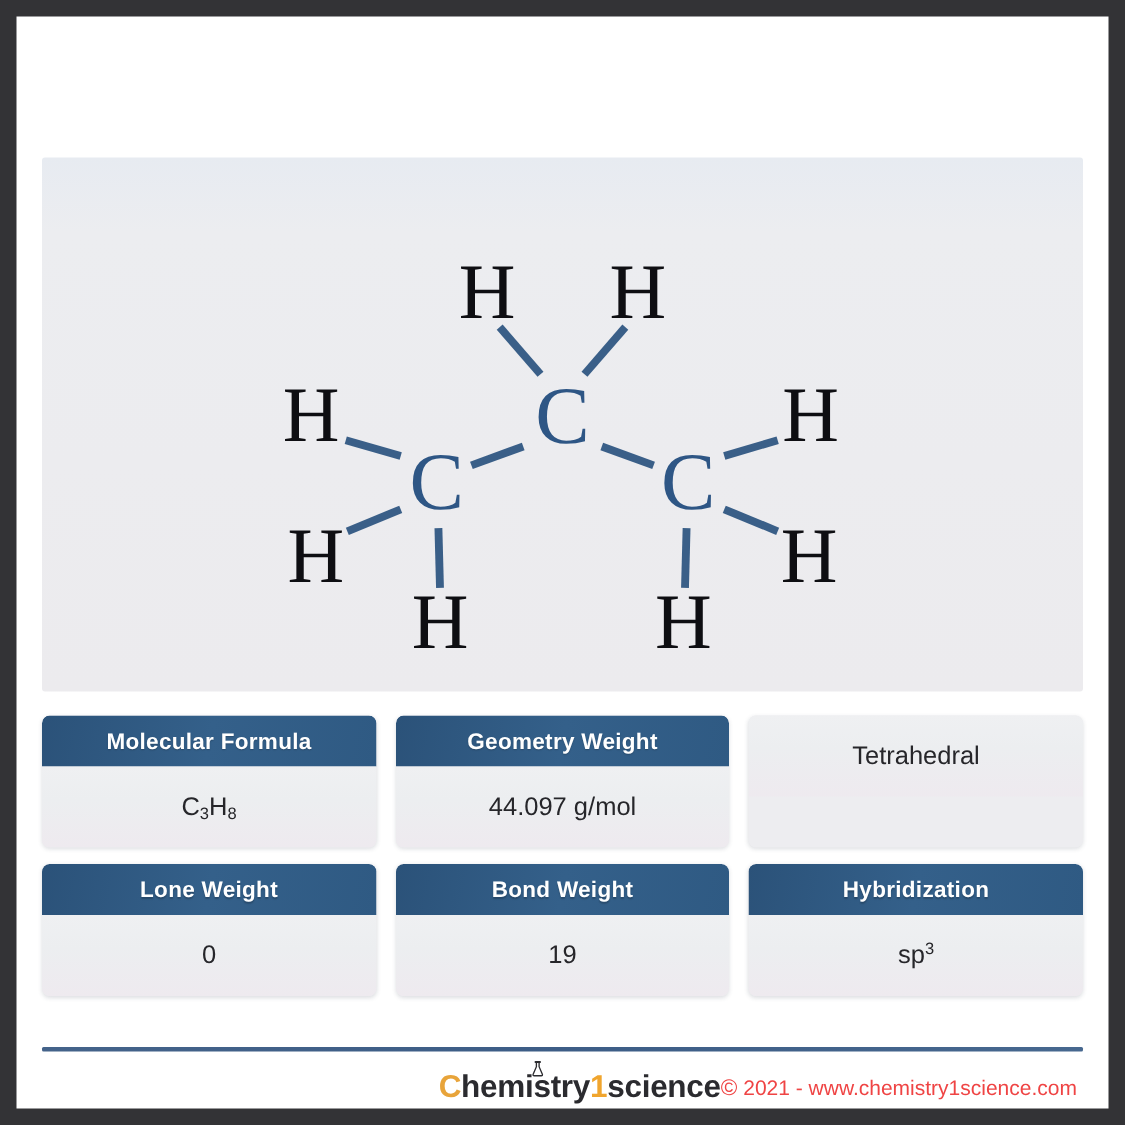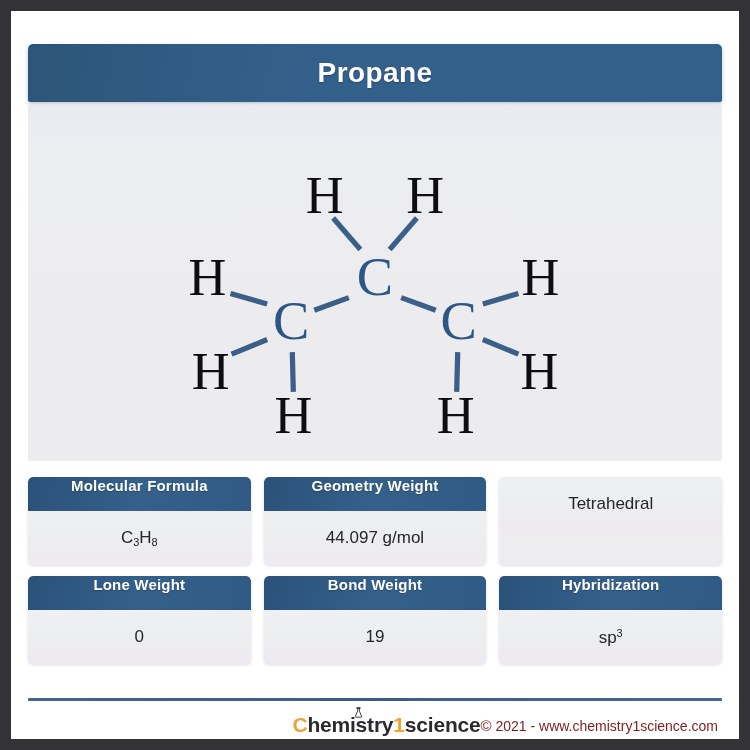--- a/index.html
+++ b/index.html
@@ -101,21 +101,21 @@
     flex: 1 1 0;
     border-radius: 5px;
     overflow: hidden;
     box-shadow: 0 1px 3px rgba(60,70,90,0.18);
     background: #ededf0;
   }
   .card-head {
     height: 34px;
     background: linear-gradient(100deg, #2b5279 0%, #34608a 50%, #2f5a83 100%);
     display: flex;
-    align-items: flex-start;
+    align-items: center;
     justify-content: center;
     border-radius: 5px 5px 0 0;
   }
   .card-head span {
     color: #ffffff;
     font-size: 15px;
     font-weight: bold;
     letter-spacing: 0.2px;
     text-shadow: 0 1px 1px rgba(0,0,0,0.22);
   }
@@ -160,35 +160,32 @@
   }
   .logo .c-accent { color: #e8a43a; }
   .logo .one-accent { color: #f0a52e; }
   .flask-dot {
     position: absolute;
     left: 62px; top: -6px;
     width: 9px; height: 11px;
   }
   .copyright {
     font-size: 14px;
-    color: #7f1d1d;
+    color: #ef4444;
     white-space: nowrap;
     padding-right: 4px;
   }
   .copyright .cmark { font-size: 15px; }
 </style>
 </head>
 <body>
 
 <div class="frame">
   <div class="page">
 
-    <div class="title-bar">
-      <span class="title-text">Propane</span>
-    </div>
 
     <div class="mol-panel">
       <svg class="mol-svg" viewBox="0 0 390 340" preserveAspectRatio="xMidYMid meet">
         <g>
           <line class="bond" x1="181" y1="138" x2="155" y2="108"></line>
           <line class="bond" x1="209" y1="138" x2="235" y2="108"></line>
           <line class="bond" x1="170" y1="184" x2="137" y2="196"></line>
           <line class="bond" x1="220" y1="184" x2="253" y2="196"></line>
           <line class="bond" x1="92" y1="190" x2="57" y2="180"></line>
           <line class="bond" x1="92" y1="224" x2="58" y2="238"></line>

